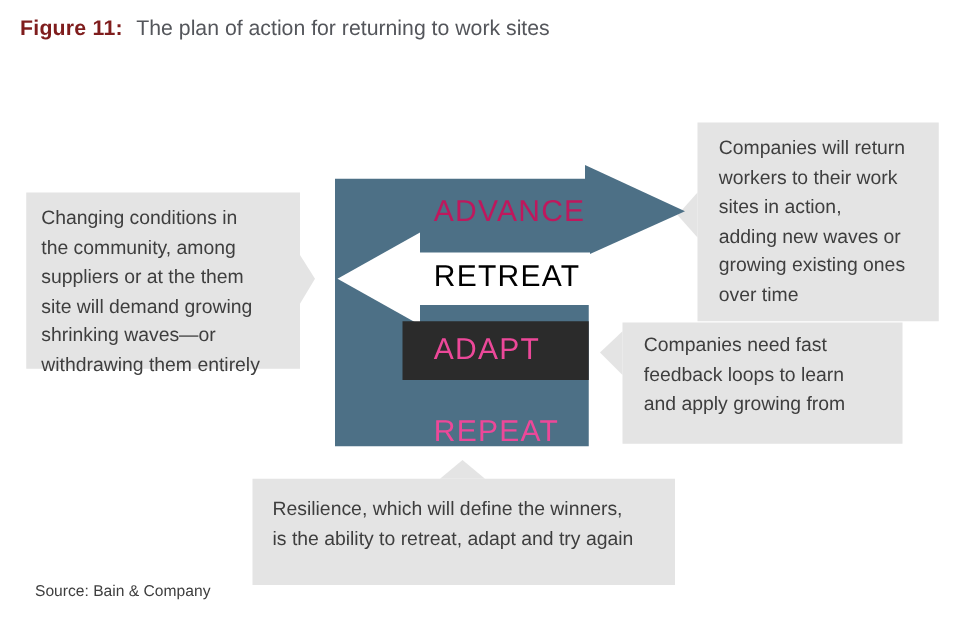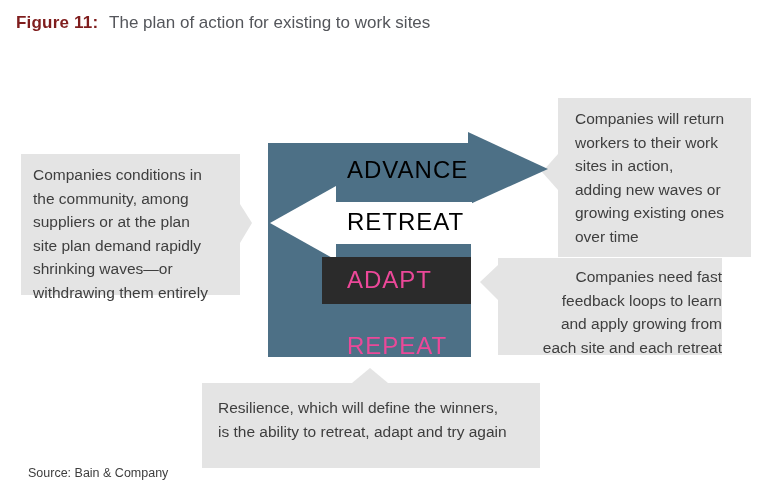--- a/index.html
+++ b/index.html
@@ -66,39 +66,39 @@
   }
   .cycle-label {
     position: absolute;
     left: 347px;
     font-size: 24px;
     line-height: 26px;
     letter-spacing: 1px;
     z-index: 6;
     white-space: nowrap;
   }
-  .lbl-advance { top: 157px; color: #000000; }
+  .lbl-advance { top: 157px; color: #be185d; }
   .lbl-retreat { top: 209px; color: #000000; text-align: right; }
   .lbl-adapt   { top: 267px; color: #ec4899; }
   .lbl-repeat  { top: 333px; color: #ec4899; }
 
   
   .callout {
     position: absolute;
     background: #e4e4e4;
     color: #3e3e3e;
     font-size: 15.5px;
     line-height: 23.5px;
     z-index: 1;
   }
   .callout .line { white-space: nowrap; }
 
   .callout-left   { left: 21px;  top: 154px; width: 207px; height: 132px; padding: 9px 0 0 12px; }
   .callout-tr     { left: 558px; top: 98px;  width: 176px; height: 134px; padding: 9px 0 16px 17px; }
-  .callout-mr     { left: 498px; top: 258px; width: 207px; height: 90px;  padding: 7px 0 0 17px; text-align: right; }
+  .callout-mr     { left: 498px; top: 258px; width: 207px; height: 90px;  padding: 7px 0 0 17px; }
   .callout-bottom { left: 202px; top: 383px; width: 322px; height: 56px;  padding: 13px 0 16px 16px; }
 
   .tail { position: absolute; width: 0; height: 0; }
   .tail-left-box {          
     left: 240px; top: 204px;
     border-top: 19px solid transparent;
     border-bottom: 20px solid transparent;
     border-left: 12px solid #e4e4e4;
     z-index: 3;
   }
@@ -132,48 +132,47 @@
     color: #3e3e3e;
   }
 </style>
 </head>
 <body>
 
 <div class="canvas">
 
   <div class="title-row">
     <span class="fig-label">Figure 11:</span>
-    <span class="fig-title">The plan of action for existing to work sites</span>
+    <span class="fig-title">The plan of action for returning to work sites</span>
   </div>
 
   <div class="callout callout-left">
-    <div class="line">Companies conditions in</div>
+    <div class="line">Changing conditions in</div>
     <div class="line">the community, among</div>
-    <div class="line">suppliers or at the plan</div>
-    <div class="line">site plan demand rapidly</div>
+    <div class="line">suppliers or at the them</div>
+    <div class="line">site will demand growing</div>
     <div class="line">shrinking waves—or</div>
     <div class="line">withdrawing them entirely</div>
   </div>
   <div class="tail tail-left-box"></div>
 
   <div class="callout callout-tr">
     <div class="line">Companies will return</div>
     <div class="line">workers to their work</div>
     <div class="line">sites in action,</div>
     <div class="line">adding new waves or</div>
     <div class="line">growing existing ones</div>
     <div class="line">over time</div>
   </div>
   <div class="tail tail-tr-box"></div>
 
   <div class="callout callout-mr">
     <div class="line">Companies need fast</div>
     <div class="line">feedback loops to learn</div>
     <div class="line">and apply growing from</div>
-    <div class="line">each site and each retreat</div>
   </div>
   <div class="tail tail-mr-box"></div>
 
   <div class="callout callout-bottom">
     <div class="line">Resilience, which will define the winners,</div>
     <div class="line">is the ability to retreat, adapt and try again</div>
   </div>
   <div class="tail tail-bottom-box"></div>
 
   <div class="blue-box"></div>

